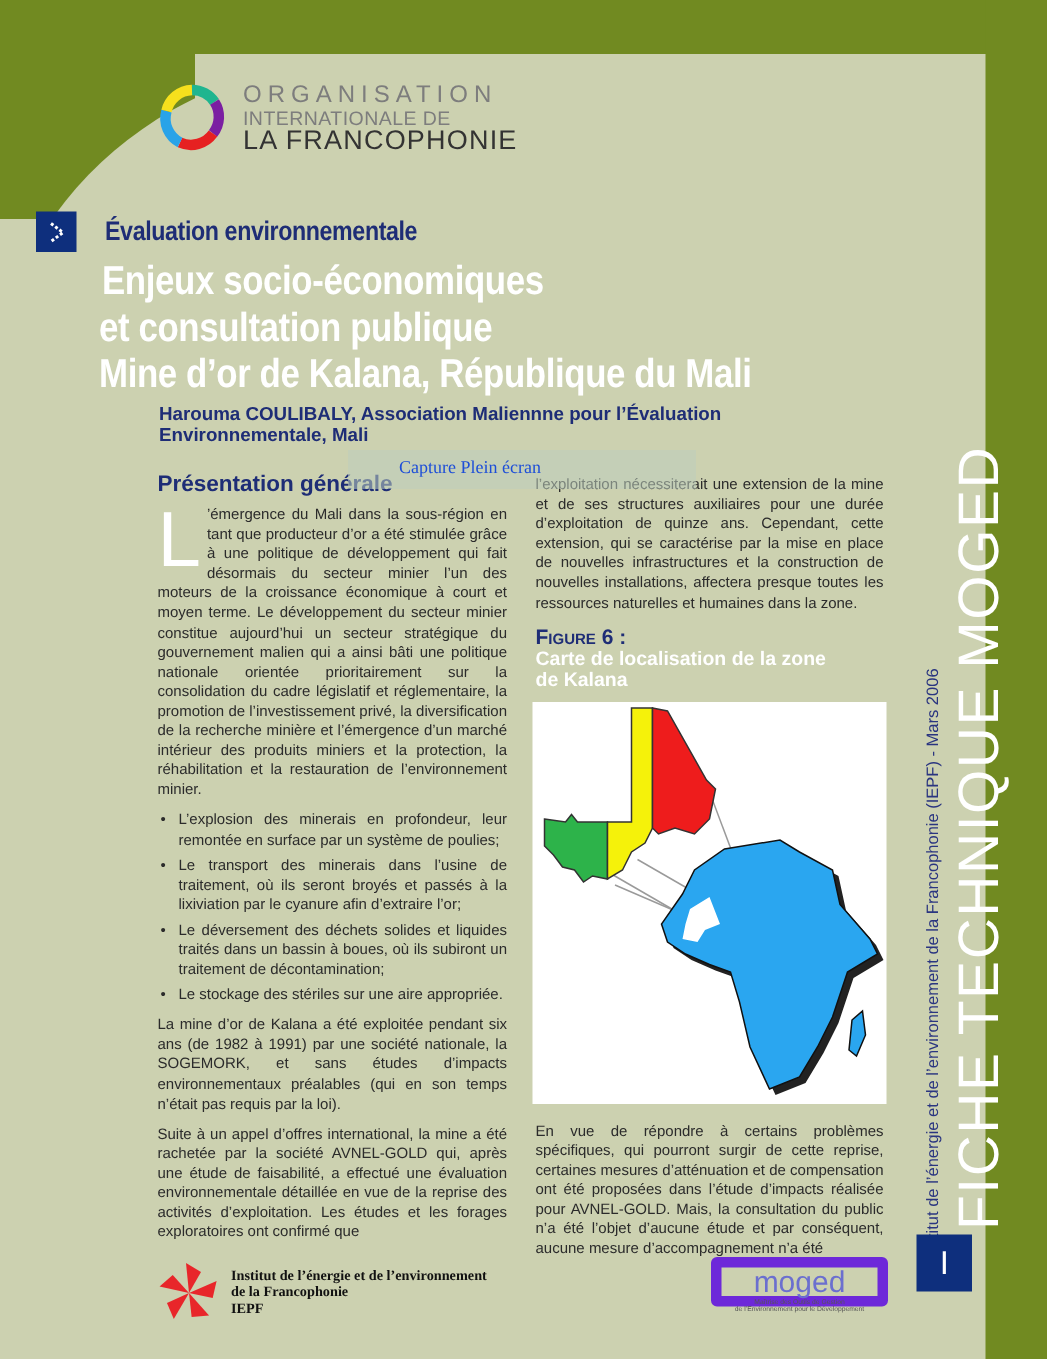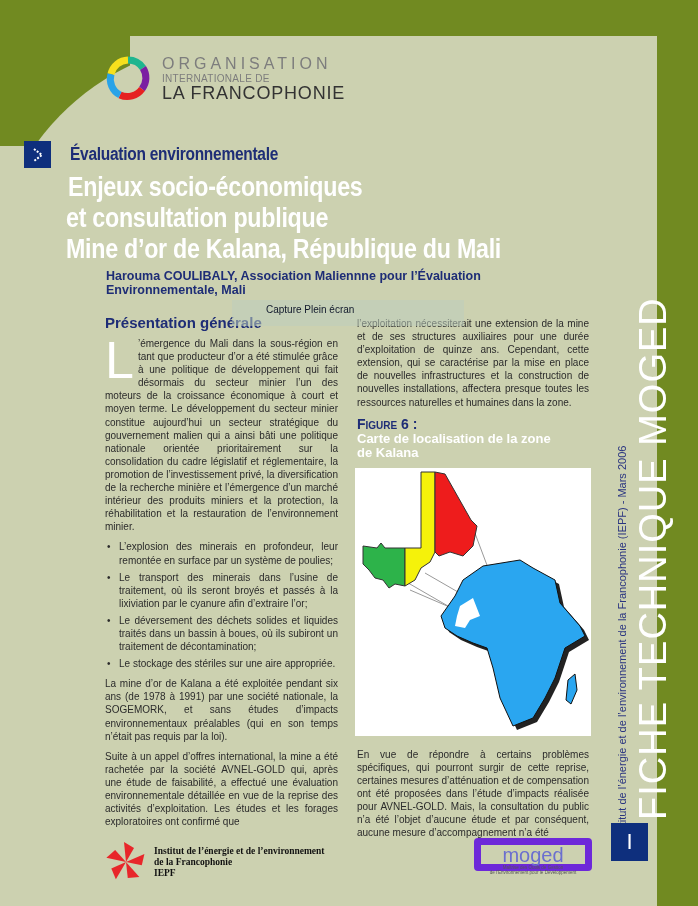--- a/index.html
+++ b/index.html
@@ -28,21 +28,21 @@
     content: ""; position: absolute; left: 0; top: 0;
     width: 260px; height: 240px;
     background: #ccd1b0;
     border-top-left-radius: 260px 220px;
   }
   
   .oif-logo { position: absolute; left: 104px; top: 54px; display: flex; align-items: center; }
   .oif-ring { width: 48px; height: 48px; margin-right: 10px; }
   .oif-text { font-family: "Liberation Sans", sans-serif; line-height: 15px; }
   .oif-text .l1 { font-size: 16px; letter-spacing: 4px; color: #7d7d7d; }
-  .oif-text .l2 { font-size: 10px; letter-spacing: 0.3px; color: #7d7d7d; }
+  .oif-text .l2 { font-size: 13px; letter-spacing: 0.3px; color: #7d7d7d; }
   .oif-text .l3 { font-size: 18px; letter-spacing: 0.8px; color: #333; }
 
   
   .arrow-box {
     position: absolute; left: 24px; top: 141px; width: 27px; height: 27px;
     background: #0e2f7d; color: #fff; display: flex; align-items: center; justify-content: center;
     font-size: 18px; font-weight: bold;
   }
   .kicker {
     position: absolute; left: 70px; top: 144px;
@@ -59,21 +59,21 @@
   .t1 { left: 68px; top: 172px; }
   .t2 { left: 66px; top: 203px; }
   .t3 { left: 66px; top: 234px; }
   .author {
     position: absolute; left: 106px; top: 269px; width: 480px;
     font-size: 12.5px; font-weight: bold; color: #1e2d76; line-height: 14px;
   }
   .capture-overlay {
     position: absolute; left: 232px; top: 300px; width: 232px; height: 26px;
     background: rgba(190,205,190,0.55);
-    color: #0f172a; font-size: 10px; padding-left: 34px; padding-top: 4px;
+    color: #1d4ed8; font-size: 12px; padding-left: 34px; padding-top: 4px; font-family: Liberation Serif, serif;
   }
 
   
   .col { position: absolute; font-family: "Liberation Sans", sans-serif; font-size: 10px; line-height: 13.1px; color: #2b2b2b; text-align: justify; }
   .col-left { left: 105px; top: 314px; width: 233px; }
   .col-right { left: 357px; top: 317px; width: 232px; }
   .section-head { font-size: 15px; font-weight: bold; color: #1e2d76; margin-bottom: 5px; line-height: 18px; }
   .dropcap {
     float: left; font-size: 52px; line-height: 44px; color: #ffffff;
     margin-right: 4px; margin-top: 1px; font-weight: normal;
@@ -161,21 +161,21 @@
   <div class="section-head">Présentation générale</div>
   <p class="para">
     <span class="dropcap">L</span><span>’émergence du Mali dans la sous-région en tant que producteur d’or a été stimulée grâce à une politique de développement qui fait désormais du secteur minier l’un des moteurs de la croissance économique à court et moyen terme. Le développement du secteur minier constitue aujourd’hui un secteur stratégique du gouvernement malien qui a ainsi bâti une politique nationale orientée prioritairement sur la consolidation du cadre législatif et réglementaire, la promotion de l’investissement privé, la diversification de la recherche minière et l’émergence d’un marché intérieur des produits miniers et la protection, la réhabilitation et la restauration de l’environnement minier.</span>
   </p>
   <ul class="bullets">
     <li>L’explosion des minerais en profondeur, leur remontée en surface par un système de poulies;</li>
     <li>Le transport des minerais dans l’usine de traitement, où ils seront broyés et passés à la lixiviation par le cyanure afin d’extraire l’or;</li>
     <li>Le déversement des déchets solides et liquides traités dans un bassin à boues, où ils subiront un traitement de décontamination;</li>
     <li>Le stockage des stériles sur une aire appropriée.</li>
   </ul>
-  <p class="para">La mine d’or de Kalana a été exploitée pendant six ans (de 1978 à 1991) par une société nationale, la SOGEMORK, et sans études d’impacts environnementaux préalables (qui en son temps n’était pas requis par la loi).</p>
+  <p class="para">La mine d’or de Kalana a été exploitée pendant six ans (de 1982 à 1991) par une société nationale, la SOGEMORK, et sans études d’impacts environnementaux préalables (qui en son temps n’était pas requis par la loi).</p>
   <p class="para">Suite à un appel d’offres international, la mine a été rachetée par la société AVNEL-GOLD qui, après une étude de faisabilité, a effectué une évaluation environnementale détaillée en vue de la reprise des activités d’exploitation. Les études et les forages exploratoires ont confirmé que</p>
 </div>
 
 <div class="col col-right">
   <p class="para">l’exploitation nécessiterait une extension de la mine et de ses structures auxiliaires pour une durée d’exploitation de quinze ans. Cependant, cette extension, qui se caractérise par la mise en place de nouvelles infrastructures et la construction de nouvelles installations, affectera presque toutes les ressources naturelles et humaines dans la zone.</p>
   <div class="fig-head">
     <div class="fig-label">Figure 6 :</div>
     <div class="fig-caption">Carte de localisation de la zone</div>
     <div class="fig-caption">de Kalana</div>
   </div>

